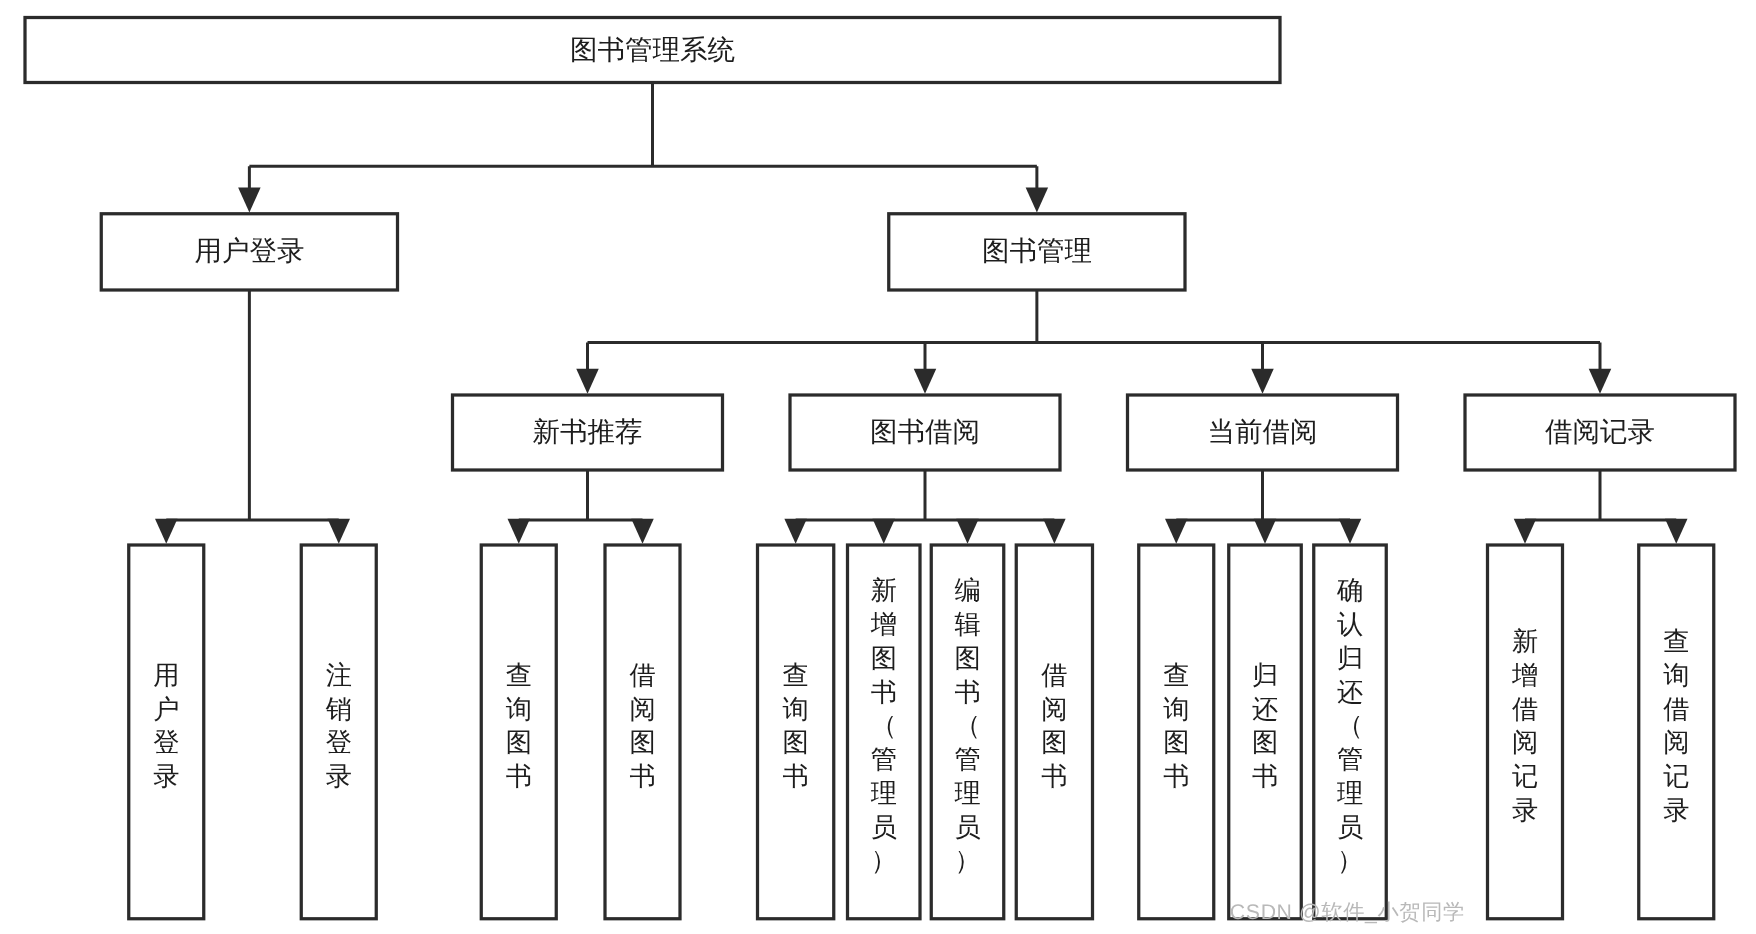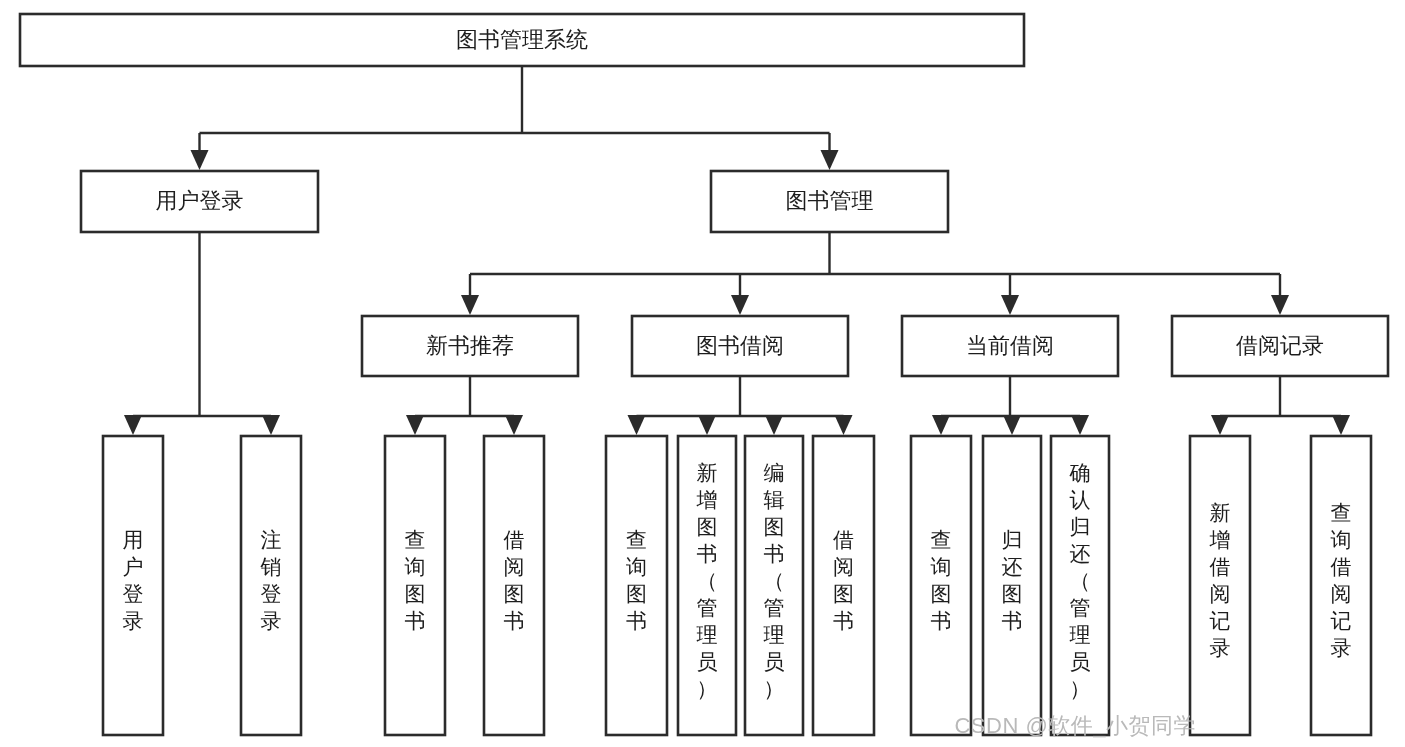--- a/index.html
+++ b/index.html
@@ -11,21 +11,20 @@
     width: 1405px;
     height: 747px;
     font-family: "Liberation Sans", "DejaVu Sans", sans-serif;
     overflow: hidden;
     position: relative;
   }
   #diagram-root {
     position: relative;
     width: 1174px;
     height: 747px;
-    padding-left: 36px;
   }
   svg.flow-svg {
     position: absolute;
     left: 0;
     top: 0;
     width: 1405px;
     height: 747px;
   }
   .node-box {
     fill: #ffffff;
@@ -50,24 +49,24 @@
     dominant-baseline: middle;
   }
   .node-label-vertical {
     font-family: "Liberation Sans", "DejaVu Sans", sans-serif;
     font-size: 21px;
     fill: #1d1d1d;
     text-anchor: middle;
   }
   .watermark {
     position: absolute;
-    right: 14px;
+    right: 2px;
     bottom: 6px;
     font-family: "Liberation Sans", "DejaVu Sans", sans-serif;
-    font-size: 22px;
+    font-size: 17px;
     color: #b9b9b9;
     letter-spacing: 0.5px;
     white-space: nowrap;
     pointer-events: none;
   }
 </style>
 </head>
 <body>
 
 <div id="diagram-root">

